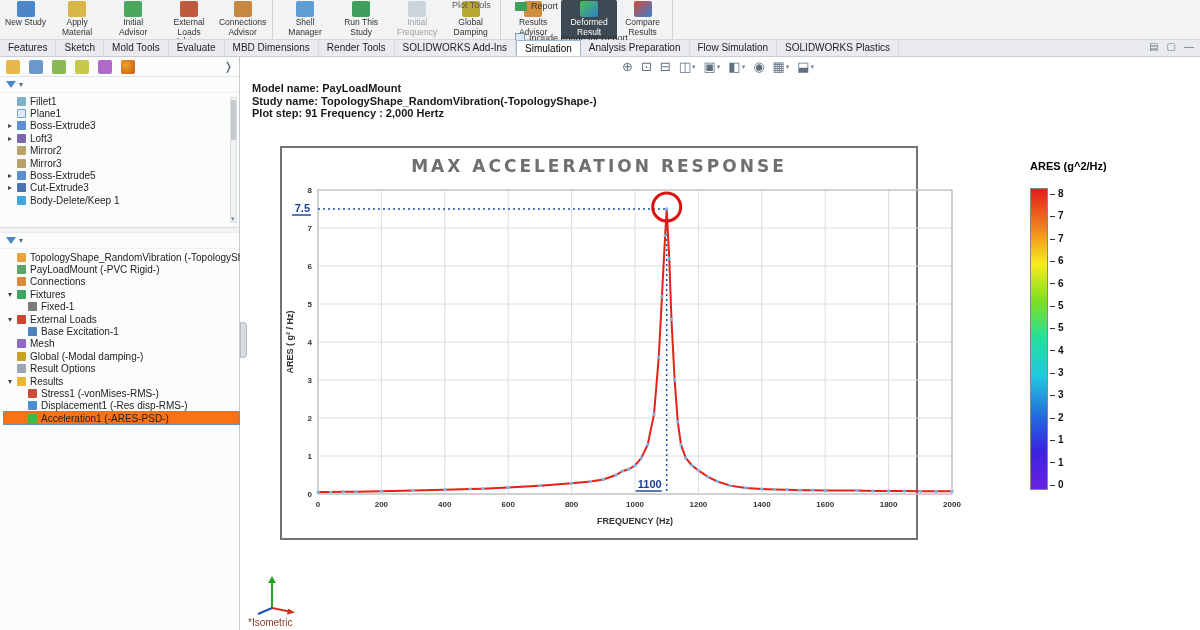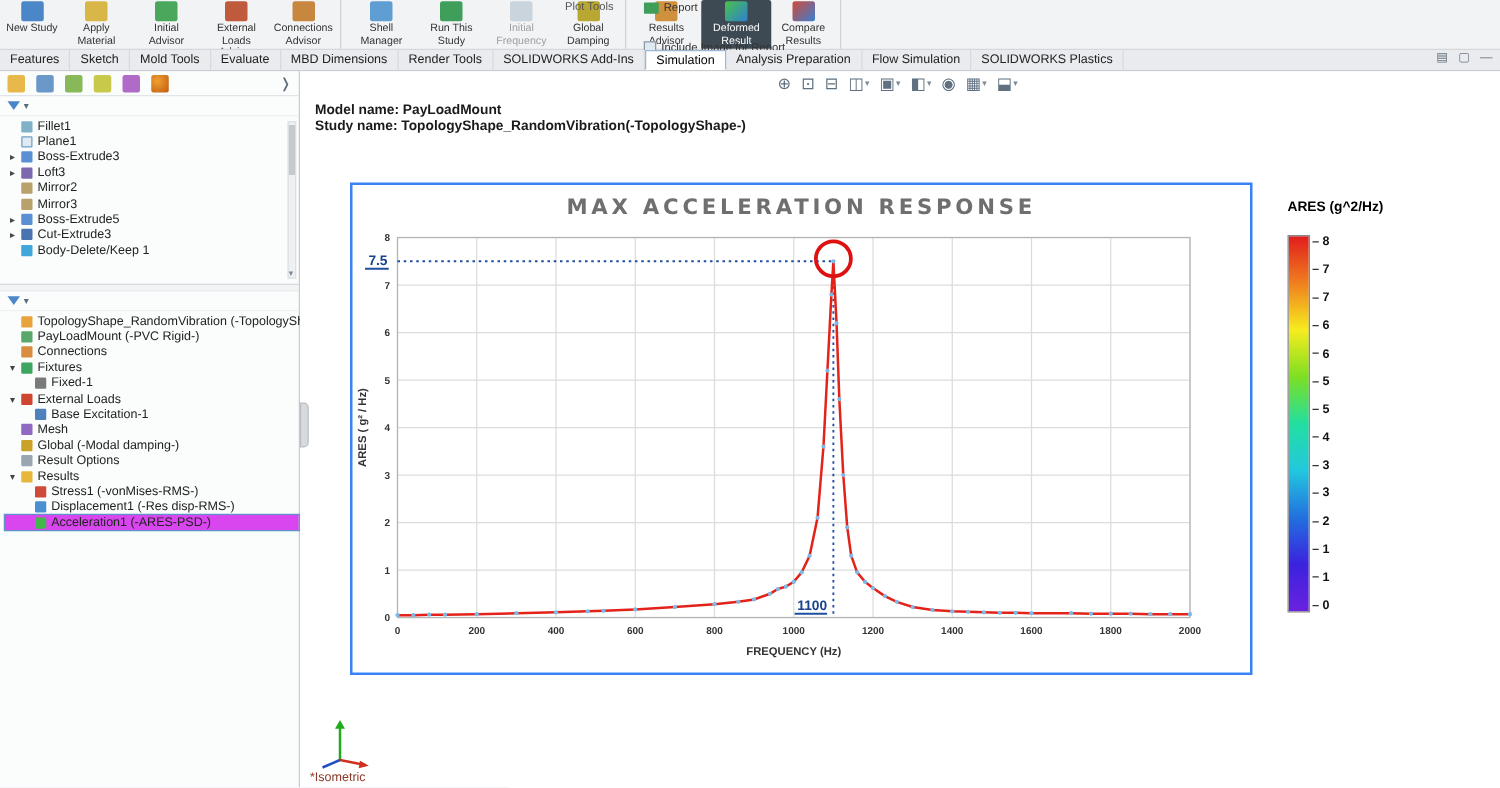--- a/index.html
+++ b/index.html
@@ -49,21 +49,21 @@
   .dimxpert-icon{background:#b06ac8}
   .display-manager-icon{background:radial-gradient(circle at 35% 35%,#f0a030,#c05a10)}
   .panel-chevron{margin-left:auto;color:#5a6b7a;font-size:11px;cursor:default}
   .filter-row{display:flex;align-items:center;height:16px;padding:0 6px;border-bottom:1px solid #eef0f2}
   .funnel-icon{width:0;height:0;border-left:5px solid transparent;border-right:5px solid transparent;border-top:7px solid #4a86c8;display:inline-block;margin-right:3px}
   .funnel-dd{color:#5a6b7a;font-size:8px}
   .tree{padding:2px 0 2px 4px;position:relative}
   .tree-row{display:flex;align-items:center;height:12.4px;white-space:nowrap;padding-left:4px;cursor:default}
   .tree-row .arrow{width:9px;color:#444;font-size:8px;flex:none}
   .ticon{width:9px;height:9px;border-radius:1px;margin-right:4px;flex:none}
-  .tree-row.selected{background:#d946ef;outline:1px solid #5d95c8}
+  .tree-row.selected{background:#f97316;outline:1px solid #5d95c8}
   .fillet-icon{background:#7fb2c9}
   .plane-icon{background:#dfeaf3;border:1px solid #6fa0c6}
   .boss-extrude-icon{background:#5b8fd4}
   .loft-icon{background:#7b68ae}
   .mirror-icon{background:#b8a16b}
   .cut-extrude-icon{background:#4a74b0}
   .body-delete-icon{background:#3fa7dc}
   .study-icon{background:#e8a33d}
   .part-icon{background:#59a869}
   .connections-icon{background:#d98c3f}
@@ -87,21 +87,21 @@
   .viewport{position:absolute;left:240px;top:57px;width:960px;height:573px;background:#fff}
   .collapse-handle{position:absolute;left:0;top:265px;width:7px;height:36px;background:#d7dbde;border:1px solid #b9bec2;border-radius:0 4px 4px 0;cursor:pointer}
   .view-toolbar{position:absolute;left:382px;top:2px;display:flex;align-items:center;gap:8px;color:#5f7180;font-size:13px}
   .vicon{display:flex;align-items:center;gap:1px;cursor:default}
   .vicon .dd{font-size:7px;color:#7a8a96}
   .info-block{position:absolute;left:12px;top:25px;font-size:11px;font-weight:bold;color:#1a1a1a;line-height:12.5px}
   .isometric-label{position:absolute;left:8px;top:560px;font-size:10px;color:#8b3a2a}
   .triad{position:absolute;left:12px;top:515px}
 
   
-  .chart-box{position:absolute;left:280px;top:146px;width:722px;height:394px;border:2px solid #3b82f6;background:#fff}
+  .chart-box{position:absolute;left:280px;top:146px;width:638px;height:394px;border:2px solid #737373;background:#fff}
   .chart-title{margin-top:8px;text-align:center;font-size:17px;font-weight:bold;letter-spacing:3px;color:#6f6f6f;font-family:"DejaVu Sans",sans-serif}
   #chart-svg{position:absolute;left:0;top:32px;width:686px;height:358px}
   #chart-svg .tick{font-size:8px;fill:#333;font-weight:bold}
   #chart-svg .axis-label{font-size:9px;fill:#333;font-weight:bold}
   #chart-svg .peak-label{font-size:11px;font-weight:bold;fill:#17418f}
 
   
   .legend{position:absolute;left:1030px;top:160px;width:120px}
   .legend-title{font-size:11px;font-weight:bold;color:#000;margin-bottom:16px}
   .legend-body{display:flex}
@@ -456,20 +456,21 @@
       </span>
     </div>
 
   <div class="info-block">
 
       <div class="info-line">Model name: PayLoadMount</div>
 
       <div class="info-line">Study name: TopologyShape_RandomVibration(-TopologyShape-)</div>
 
 
+      <div class="info-line">Plot step: 91 Frequency : 2,000 Hertz</div>
 
     </div>
 
   <svg class="triad" width="44" height="44" viewBox="0 0 44 44">
     <line x1="20" y1="36" x2="20" y2="8" stroke="#1faa1f" stroke-width="2"></line>
     <polygon points="20,4 16,11 24,11" fill="#1faa1f"></polygon>
     <line x1="20" y1="36" x2="40" y2="40" stroke="#d03020" stroke-width="2"></line>
     <polygon points="43,40.5 36,36.5 35,42.5" fill="#d03020"></polygon>
     <line x1="20" y1="36" x2="6" y2="42" stroke="#2050c0" stroke-width="2"></line>
   </svg>

